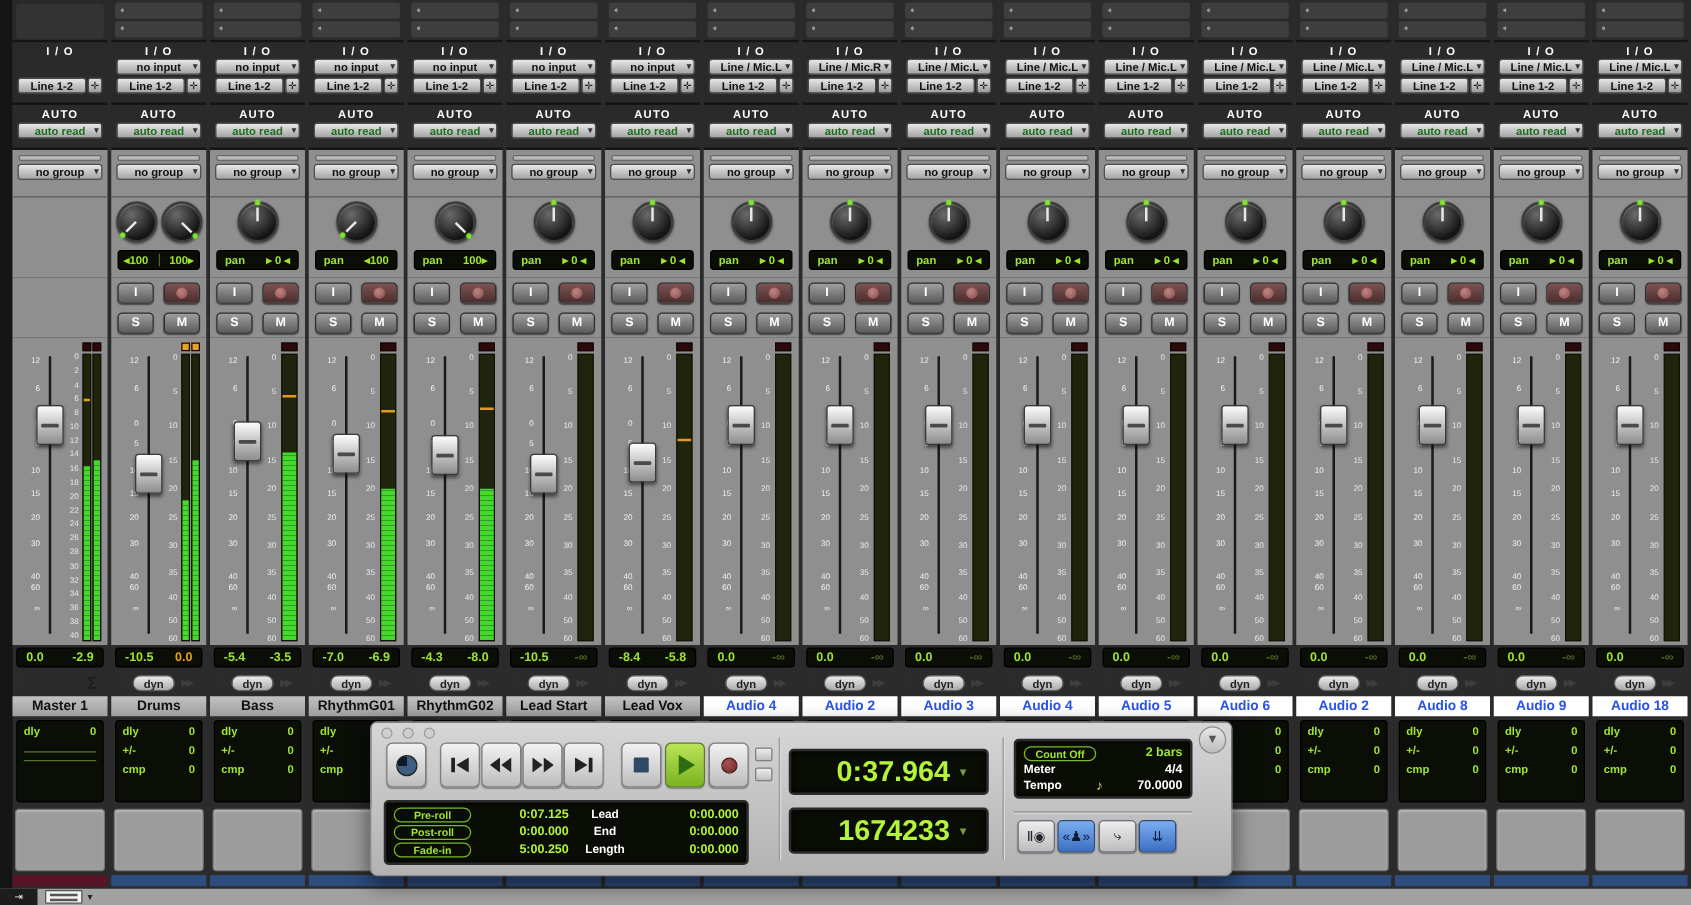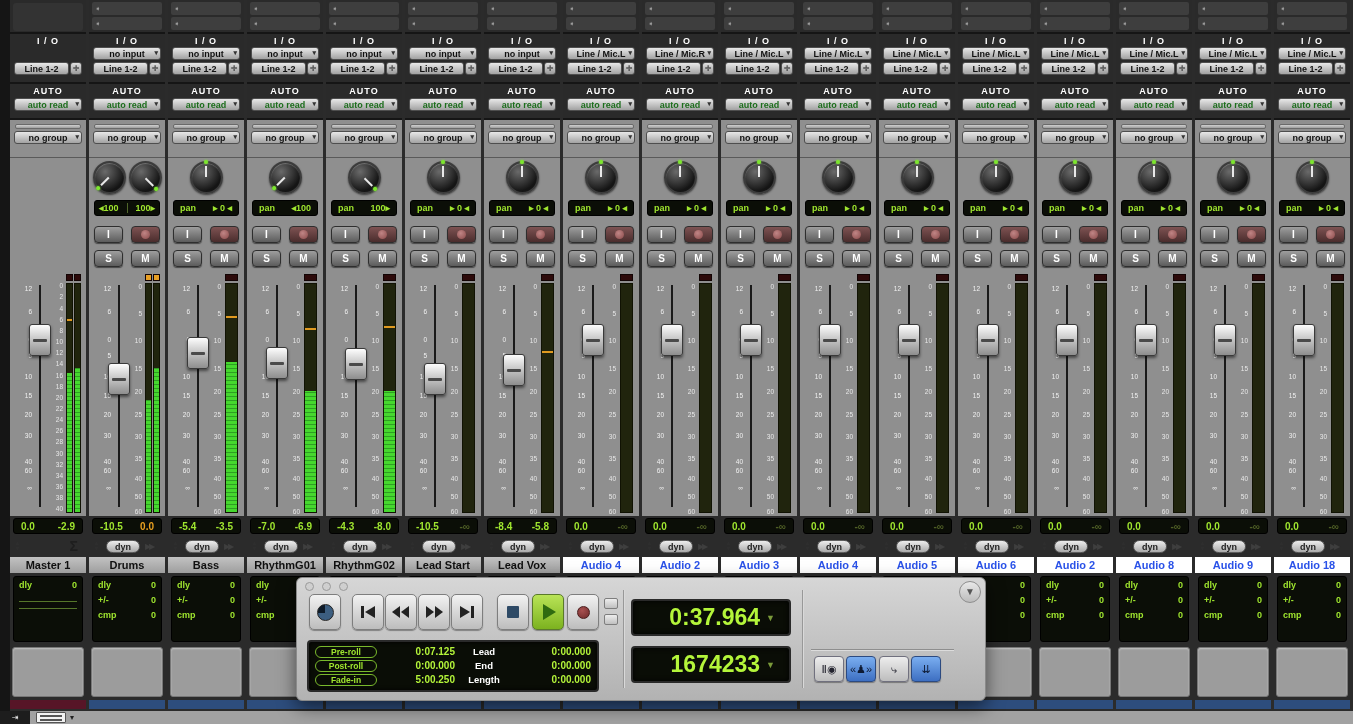--- a/index.html
+++ b/index.html
@@ -1964,20 +1964,35 @@
 
     <div class="counter" style="top:21px">
       <span class="cval">0:37.964</span>
       <span class="cdd">▼</span>
     </div>
     <div class="counter" style="top:68px">
       <span class="cval">1674233</span>
       <span class="cdd">▼</span>
     </div>
 
+    <div id="t-tempo">
+      <div class="tp-row">
+        <span class="pill" style="width:58px">Count Off</span>
+        <span style="color:#9fe52f;font-size:10px;font-weight:bold">2 bars</span>
+      </div>
+      <div class="tp-row">
+        <span class="lcd-wlbl">Meter</span>
+        <span style="color:#fff;font-size:10px;font-weight:bold">4/4</span>
+      </div>
+      <div class="tp-row">
+        <span class="lcd-wlbl">Tempo</span>
+        <span style="color:#cadf4a;font-size:11px">♪</span>
+        <span style="color:#fff;font-size:10px;font-weight:bold">70.0000</span>
+      </div>
+    </div>
     <div id="t-divider"></div>
 
     <div class="opt-btn" style="left:517px">
         <span>Ⅱ◉</span>
       </div>
     <div class="opt-btn opt-on" style="left:549px">
         <span>«♟»</span>
       </div>
     <div class="opt-btn" style="left:582px">
         <span>⤷</span>

